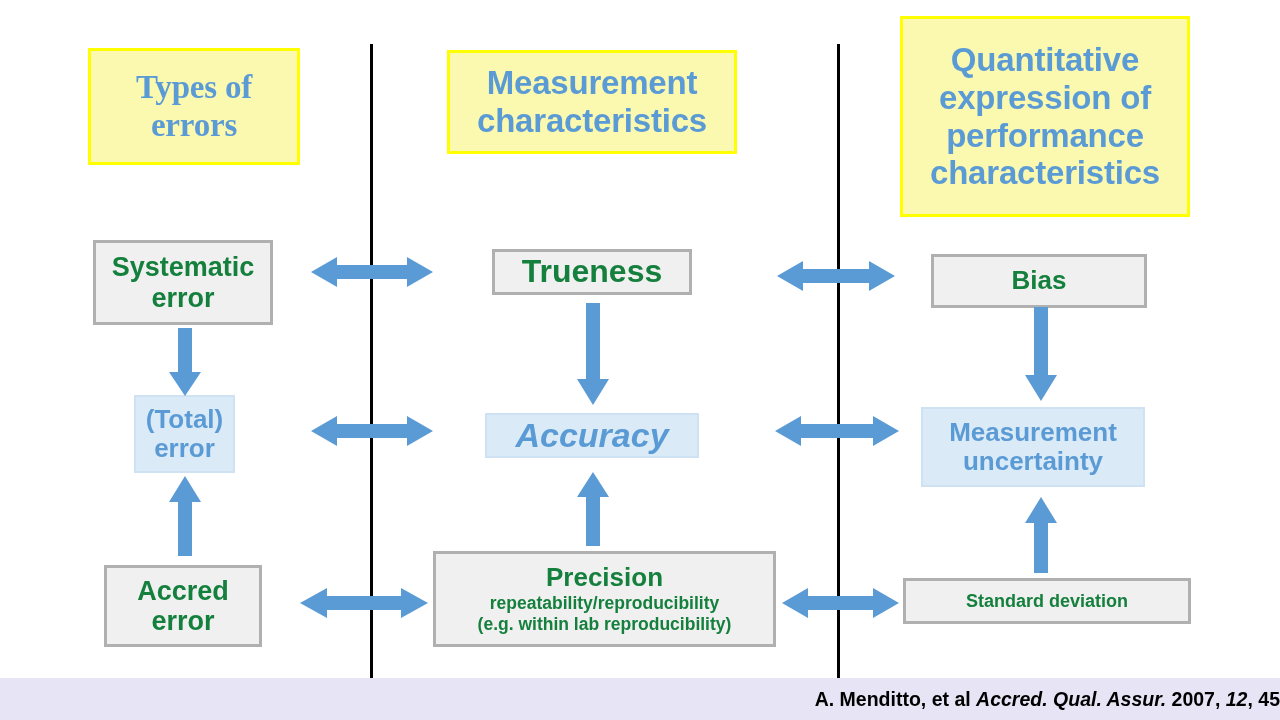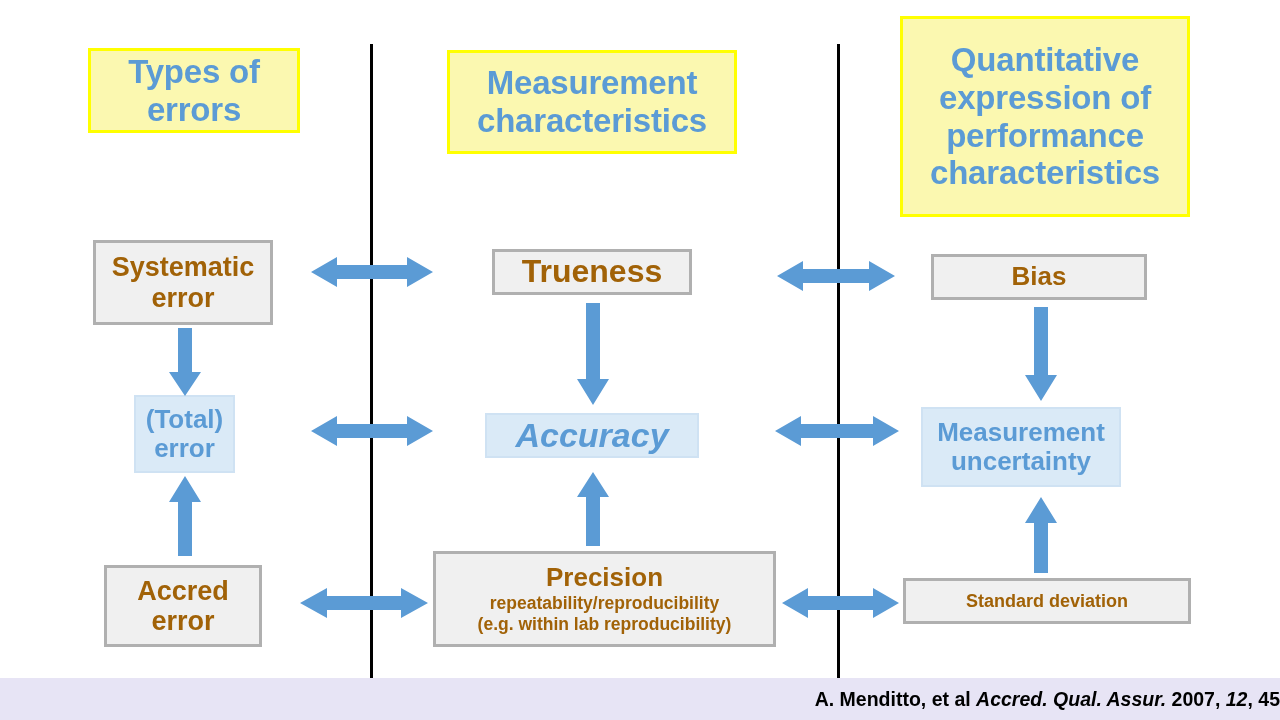--- a/index.html
+++ b/index.html
@@ -37,22 +37,23 @@
     color: #5b9bd5;
     font-weight: bold;
     text-align: center;
     display: flex;
     align-items: center;
     justify-content: center;
     line-height: 1.14;
     letter-spacing: -0.2px;
   }
   #header-types {
-    left: 88px; top: 48px; width: 212px; height: 85px;
+    left: 88px; top: 48px; width: 212px; height: 117px;
     font-size: 33px;
+    font-family: Liberation Serif, serif;
   }
   #header-performance {
     left: 447px; top: 50px; width: 290px; height: 104px;
     font-size: 33px;
   }
   #header-quantitative {
     left: 900px; top: 16px; width: 290px; height: 201px;
     font-size: 33px;
   }
 
@@ -63,40 +64,40 @@
     display: flex;
     flex-direction: column;
     align-items: center;
     justify-content: center;
     text-align: center;
     line-height: 1.12;
   }
   .box.grey {
     background: #f0f0f0;
     border: 3px solid #b0b0b0;
-    color: #a16207;
+    color: #15803d;
     font-weight: bold;
   }
   .box.blue {
     background: #daeaf7;
     border: 2px solid #cfe2f3;
     color: #5b9bd5;
     font-weight: bold;
   }
 
   #box-systematic-error { left: 93px;  top: 240px; width: 180px; height: 85px;  font-size: 27px; }
   #box-total-error      { left: 134px; top: 395px; width: 101px; height: 78px;  font-size: 26px; }
   #box-random-error     { left: 104px; top: 565px; width: 158px; height: 82px;  font-size: 27px; }
 
   #box-trueness         { left: 492px; top: 249px; width: 200px; height: 46px;  font-size: 32px; font-weight: bold; }
   #box-accuracy         { left: 485px; top: 413px; width: 214px; height: 45px;  font-size: 34px; font-style: italic; }
   #box-precision        { left: 433px; top: 551px; width: 343px; height: 96px;  font-size: 26px; }
 
-  #box-bias             { left: 931px; top: 254px; width: 216px; height: 46px;  font-size: 26px; }
-  #box-measurement-unc  { left: 921px; top: 407px; width: 200px; height: 80px;  font-size: 26px; }
+  #box-bias             { left: 931px; top: 254px; width: 216px; height: 54px;  font-size: 26px; }
+  #box-measurement-unc  { left: 921px; top: 407px; width: 224px; height: 80px;  font-size: 26px; }
   #box-standard-dev     { left: 903px; top: 578px; width: 288px; height: 46px;  font-size: 18px; }
 
   .precision-sub {
     font-size: 17.5px;
     font-weight: bold;
     line-height: 1.2;
   }
   .precision-title { font-size: 26px; font-weight: bold; }
 
   

